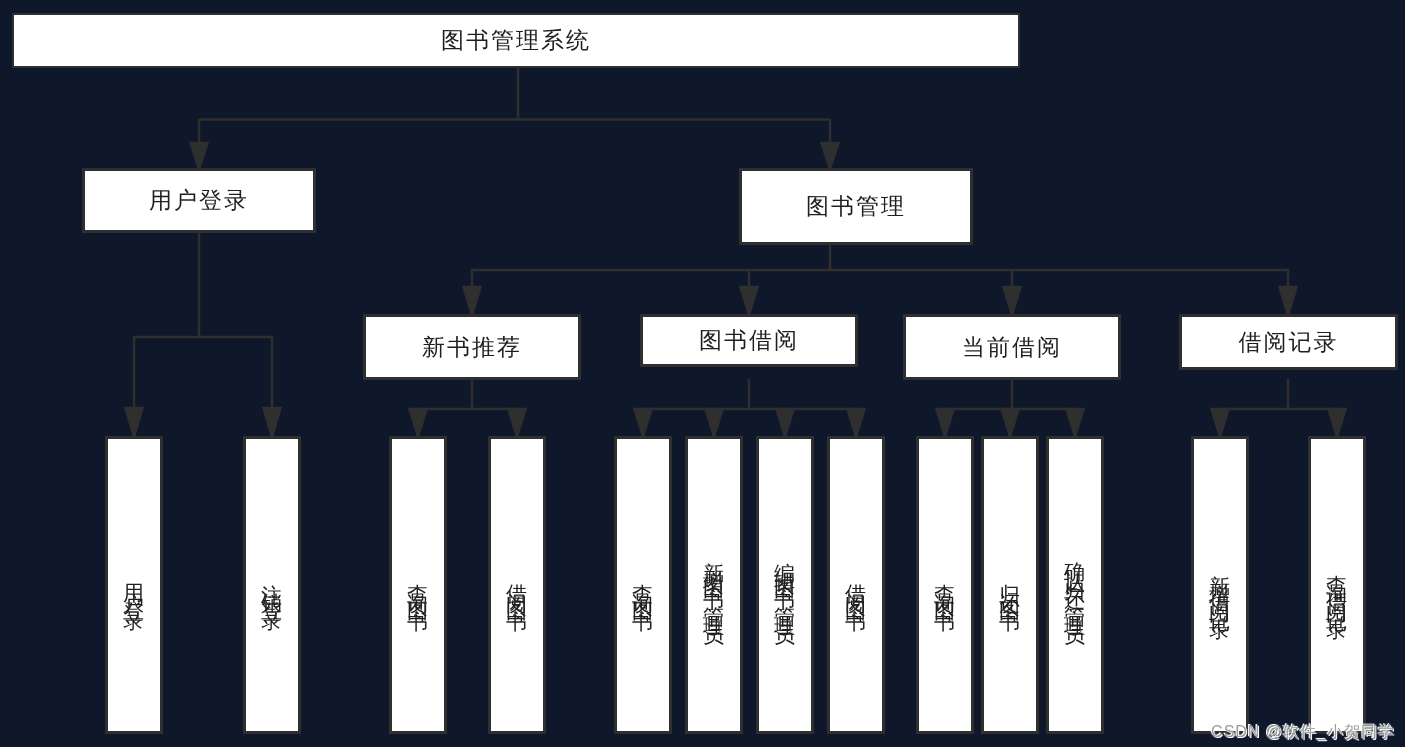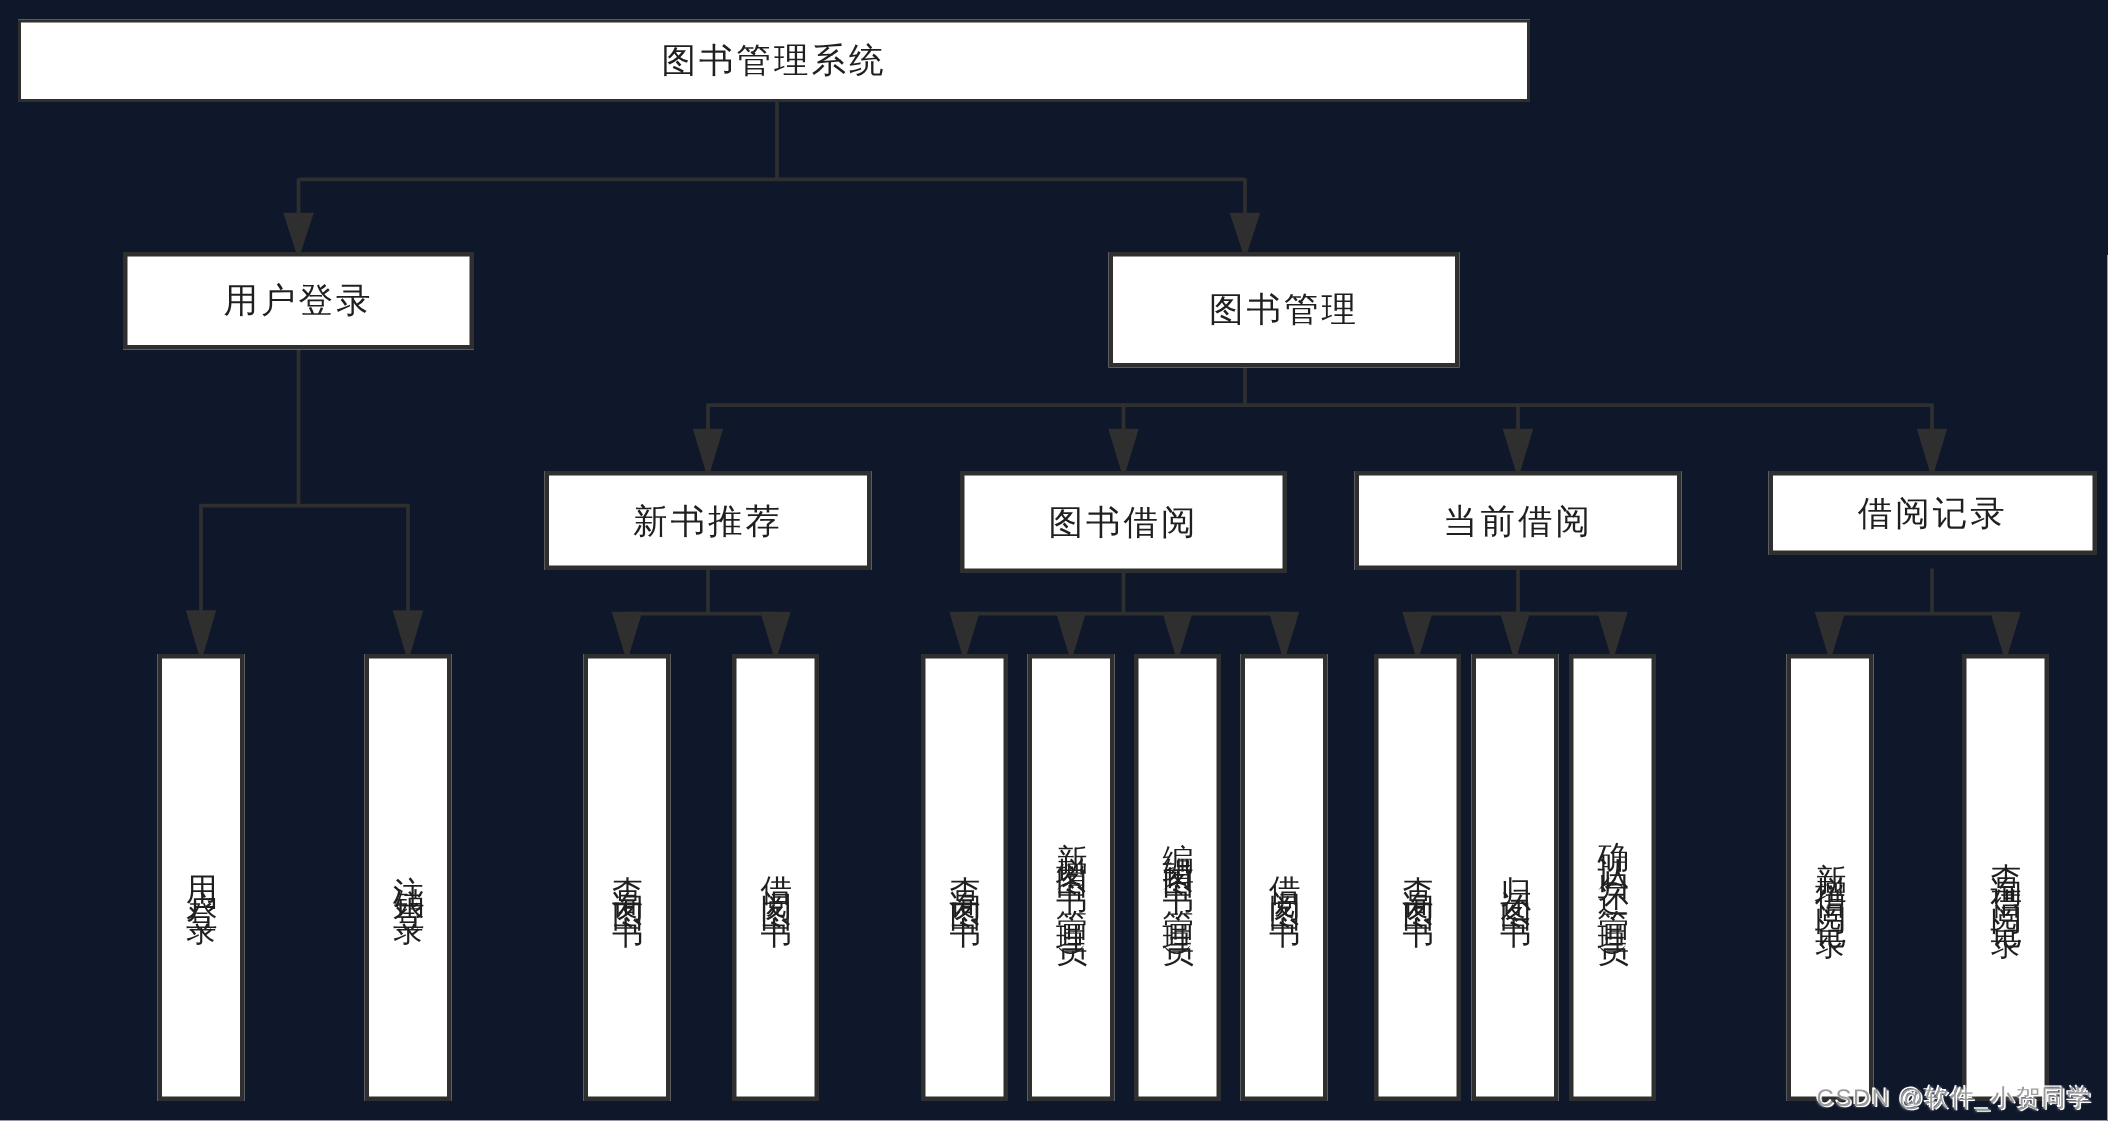--- a/index.html
+++ b/index.html
@@ -41,21 +41,21 @@
     letter-spacing: 9px;
     line-height: 1;
     white-space: nowrap;
   }
 
   
   #box-root            { left: 12px;   top: 13px;  width: 1008px; height: 55px; border-width: 2.5px; }
   #box-user-login      { left: 82px;   top: 168px; width: 234px;  height: 65px; }
   #box-book-mgmt       { left: 712px;  top: 168px; width: 234px;  height: 77px; margin-left: 27px; }
   #box-new-book        { left: 363px;  top: 314px; width: 218px;  height: 66px; }
-  #box-book-borrow     { left: 640px;  top: 314px; width: 218px;  height: 68px; }
+  #box-book-borrow     { left: 640px;  top: 314px; width: 218px;  height: 53px; }
   #box-current-borrow  { left: 903px;  top: 314px; width: 218px;  height: 66px; }
   #box-borrow-records  { left: 1179px; top: 314px; width: 219px;  height: 56px; }
 
   #l1  { left: 105px; }
   #l2  { left: 243px; }
   #l3  { left: 389px; }
   #l4  { left: 488px; }
   #l5  { left: 614px; }
   #l6  { left: 685px; }
   #l7  { left: 756px; }

